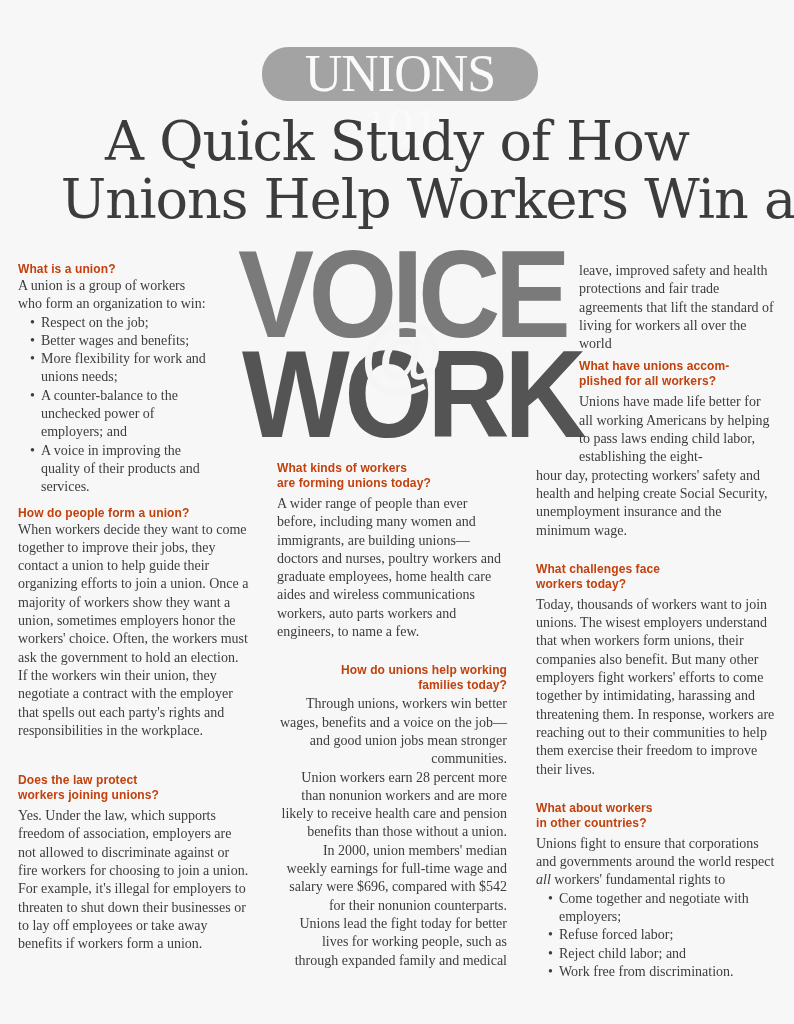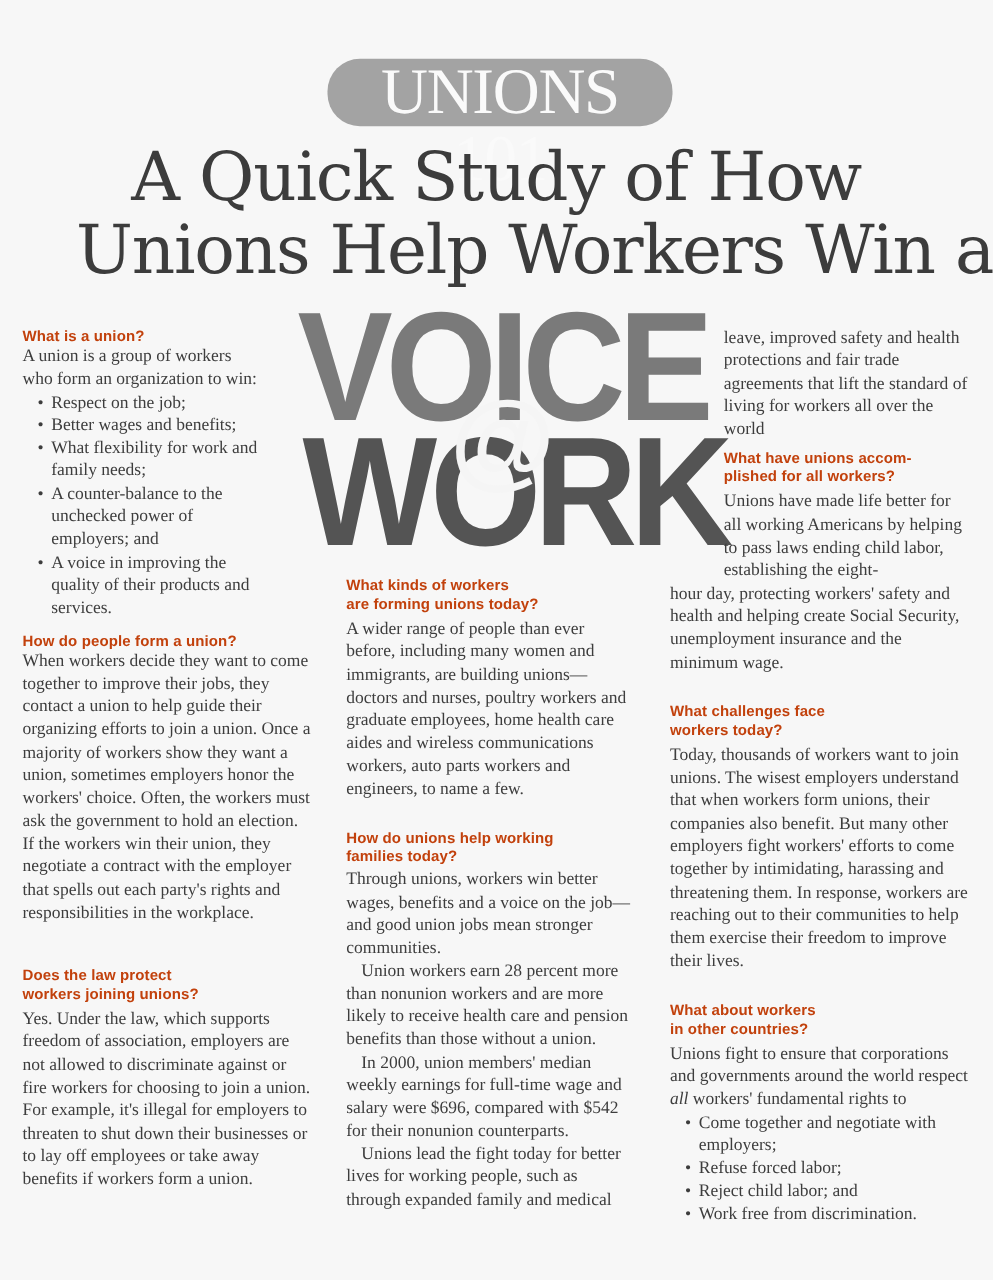--- a/index.html
+++ b/index.html
@@ -38,41 +38,41 @@
   <div class="at">@</div>
 </div>
 
 <div class="abs col" style="left:18px; top:262px; width:232px;">
   <div>
     <p class="h">What is a union?</p>
     <p><span>A union is a group of workers</span><br><span>who form an organization to win:</span></p>
     <ul>
       <li>Respect on the job;</li>
       <li>Better wages and benefits;</li>
-      <li style="width:180px">What flexibility for work and family needs;</li>
+      <li style="width:180px">More flexibility for work and unions needs;</li>
       <li style="width:150px">A counter-balance to the unchecked power of employers; and</li>
       <li style="width:170px">A voice in improving the quality of their products and services.</li>
     </ul>
   </div>
   <div style="margin-top:9px;">
     <p class="h">How do people form a union?</p>
     <p>When workers decide they want to come together to improve their jobs, they contact a union to help guide their organizing efforts to join a union. Once a majority of workers show they want a union, sometimes employers honor the workers' choice. Often, the workers must ask the government to hold an election. If the workers win their union, they negotiate a contract with the employer that spells out each party's rights and responsibilities in the workplace.</p>
   </div>
   <div style="margin-top:33px;">
     <p class="h"><span>Does the law protect</span><br><span>workers joining unions?</span></p>
     <p style="margin-top:4px;">Yes. Under the law, which supports freedom of association, employers are not allowed to discriminate against or fire workers for choosing to join a union. For example, it's illegal for employers to threaten to shut down their businesses or to lay off employees or take away benefits if workers form a union.</p>
   </div>
 </div>
 
 <div class="abs col" style="left:277px; top:461px; width:230px;">
   <div>
     <p class="h"><span>What kinds of workers</span><br><span>are forming unions today?</span></p>
     <p style="margin-top:4px;">A wider range of people than ever before, including many women and immigrants, are building unions—doctors and nurses, poultry workers and graduate employees, home health care aides and wireless communications workers, auto parts workers and engineers, to name a few.</p>
   </div>
-  <div style="margin-top:22px;">
+  <div style="margin-top:22px;text-align:right;">
     <p class="h"><span>How do unions help working</span><br><span>families today?</span></p>
     <p style="margin-top:2px;">Through unions, workers win better wages, benefits and a voice on the job—and good union jobs mean stronger communities.</p>
     <p class="indent">Union workers earn 28 percent more than nonunion workers and are more likely to receive health care and pension benefits than those without a union.</p>
     <p class="indent">In 2000, union members' median weekly earnings for full-time wage and salary were $696, compared with $542 for their nonunion counterparts.</p>
     <p class="indent">Unions lead the fight today for better lives for working people, such as through expanded family and medical</p>
   </div>
 </div>
 
 <div class="abs col" style="left:536px; top:262px; width:240px;">
   <div style="padding-left:43px;">

